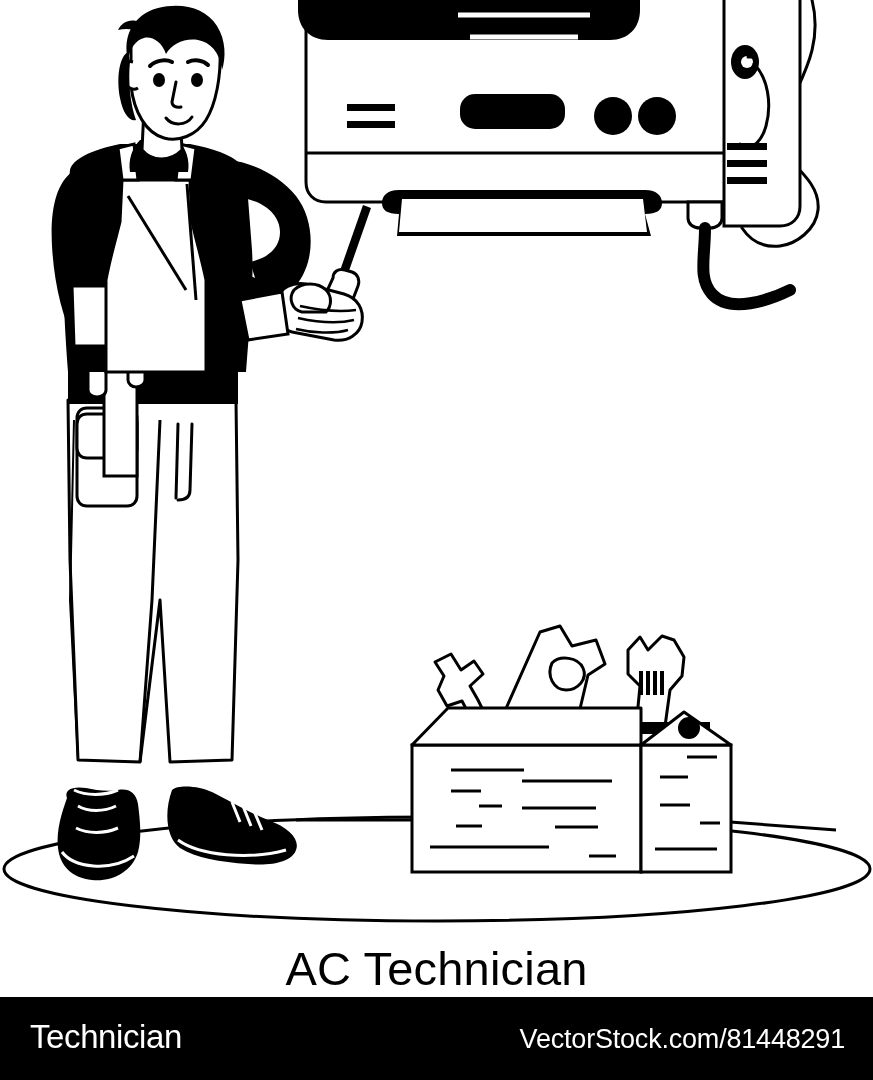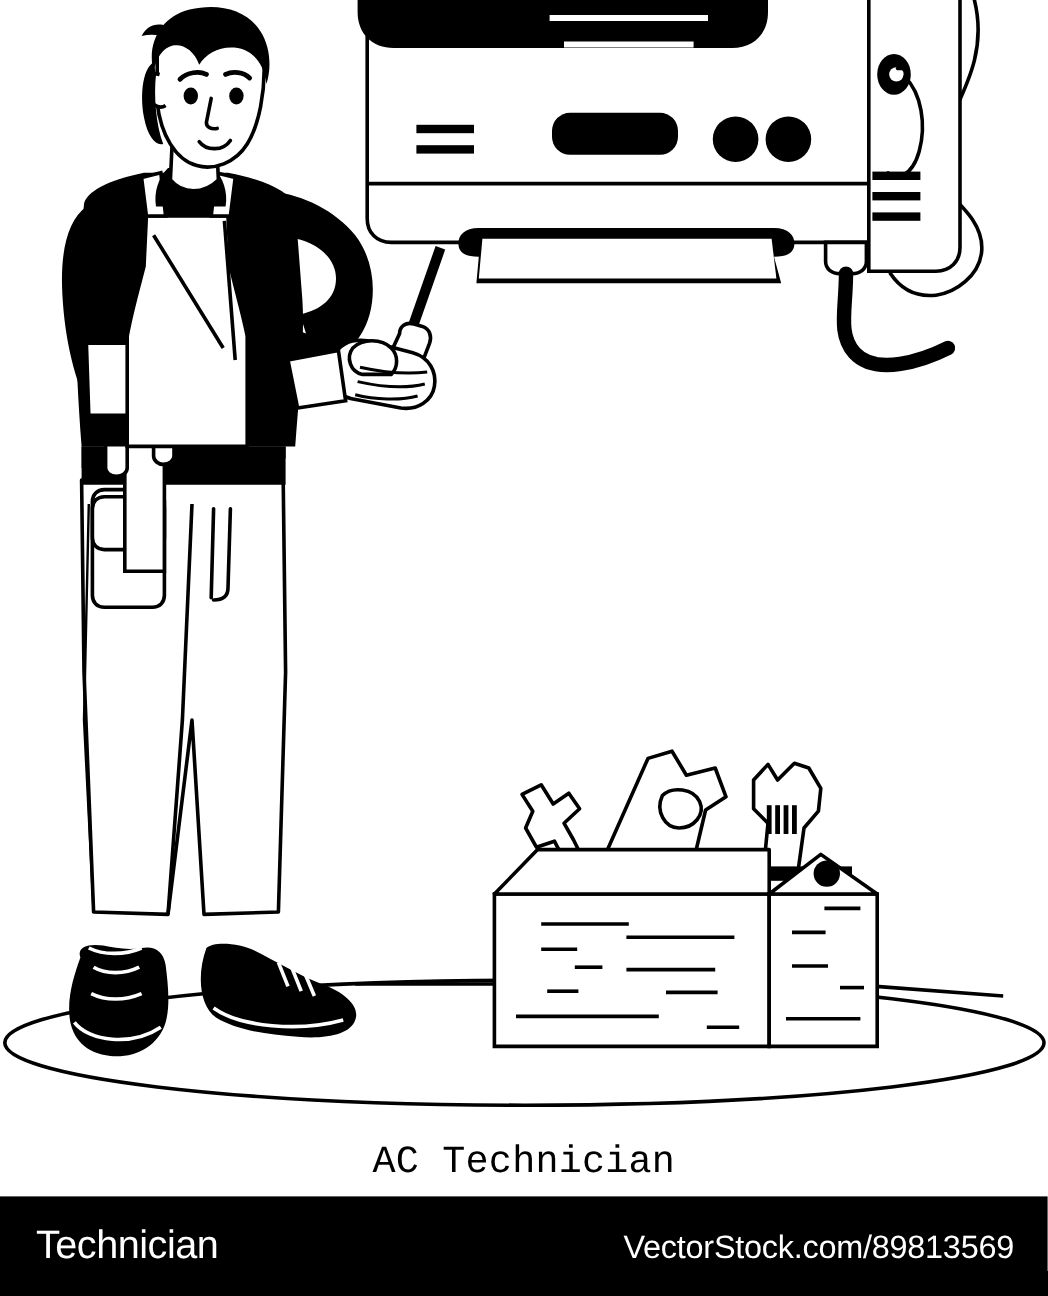--- a/index.html
+++ b/index.html
@@ -32,22 +32,22 @@
     display: block;
     width: 873px;
     height: 1080px;
   }
   .caption {
     position: absolute;
     left: 0;
     top: 938px;
     width: 873px;
     text-align: center;
-    font-family: Liberation Mono, monospace;
-    font-size: 32px;
+    font-family: Liberation Sans, sans-serif;
+    font-size: 47px;
     line-height: 62px;
     font-weight: 400;
     color: #000000;
     letter-spacing: 0.2px;
     white-space: nowrap;
   }
   .footer-bar {
     position: absolute;
     left: 0;
     top: 997px;
@@ -396,15 +396,15 @@
         </g>
       </g>
 
     </svg>
   </div>
 
   <div class="caption">AC Technician</div>
 
   <div class="footer-bar"></div>
   <div class="footer-brand">Technician</div>
-  <div class="footer-url">VectorStock.com/89813569</div>
+  <div class="footer-url">VectorStock.com/81448291</div>
 
 </div>
 
 </body></html>

